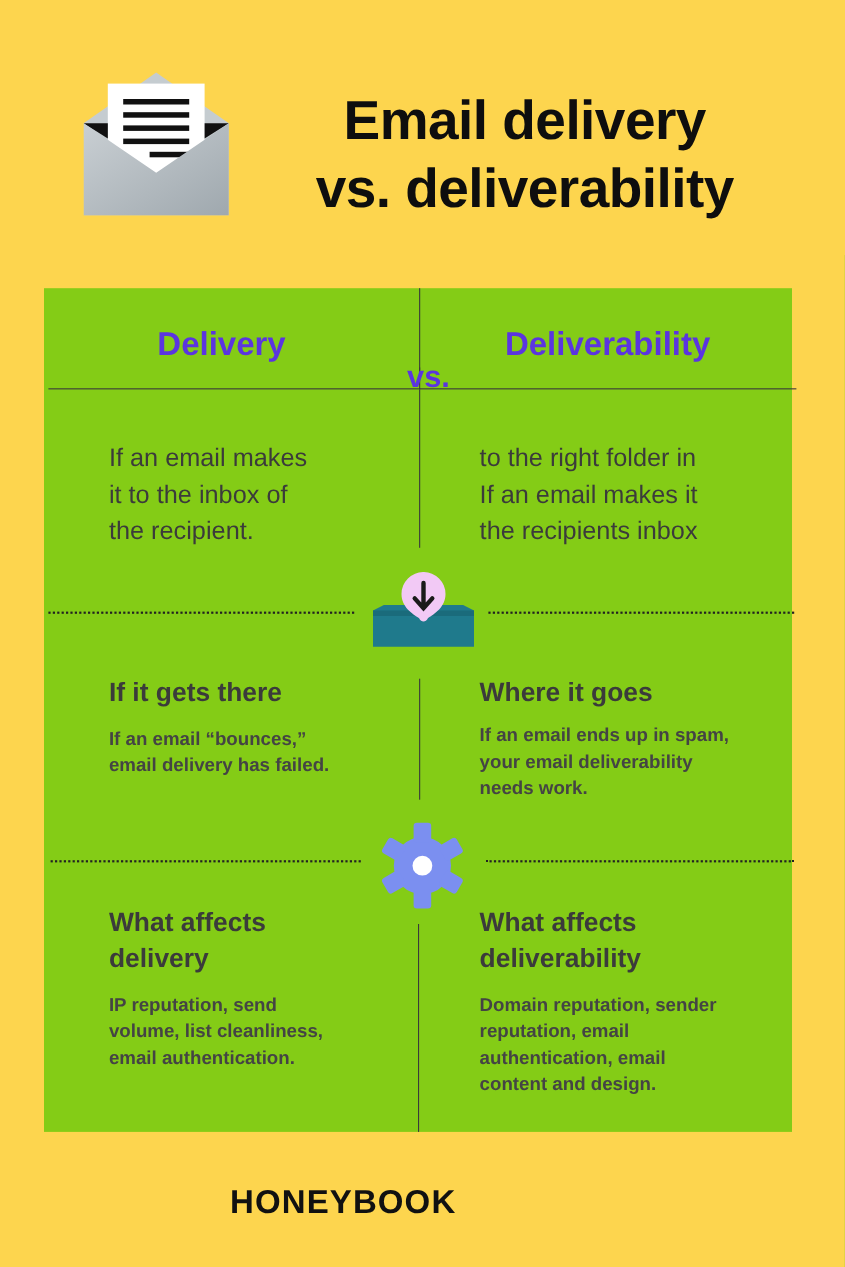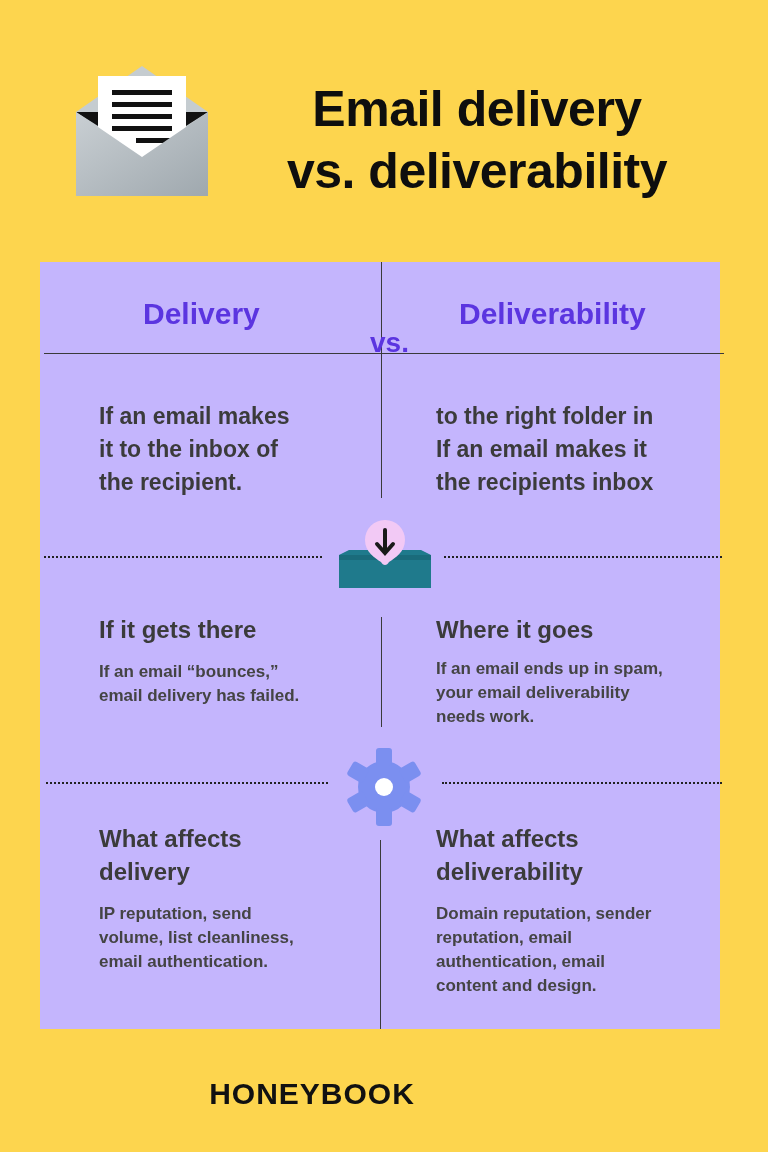--- a/index.html
+++ b/index.html
@@ -13,35 +13,35 @@
     .header { position: absolute; left: 0; top: 0; width: 768px; height: 250px; }
     .envelope { position: absolute; left: 76px; top: 62px; width: 132px; height: 134px; }
     .title {
       position: absolute; left: 262px; top: 78px; width: 430px;
       text-align: center; color: #0e0e0e;
       font-weight: 700; font-size: 50px; line-height: 62px;
       letter-spacing: -0.5px;
     }
     .card {
       position: absolute; left: 40px; top: 262px; width: 680px; height: 767px;
-      background: #c4b5fd;
+      background: #84cc16;
     }
     .vline { position: absolute; width: 1px; background: #3a3a3a; }
     .hline { position: absolute; height: 1px; background: #3a3a3a; }
     .dotted { position: absolute; height: 0; border-top: 2px dotted #222; }
     .col-head {
       position: absolute; top: 32px; color: #5b35e0;
       font-weight: 700; font-size: 30px; line-height: 40px;
     }
     .vs {
       position: absolute; left: 330px; top: 30px; color: #5b35e0;
       font-weight: 700; font-size: 28px; line-height: 40px; margin-top: 31px;
     }
     .lead {
-      position: absolute; color: #3b3b3b; font-weight: 700;
+      position: absolute; color: #3b3b3b; font-weight: 400;
       font-size: 23px; line-height: 33px;
     }
     .sub-h {
       position: absolute; color: #3b3b3b; font-weight: 700;
       font-size: 24px; line-height: 33px;
     }
     .body-t {
       position: absolute; color: #444; font-weight: 700;
       font-size: 17px; line-height: 24px;
     }

